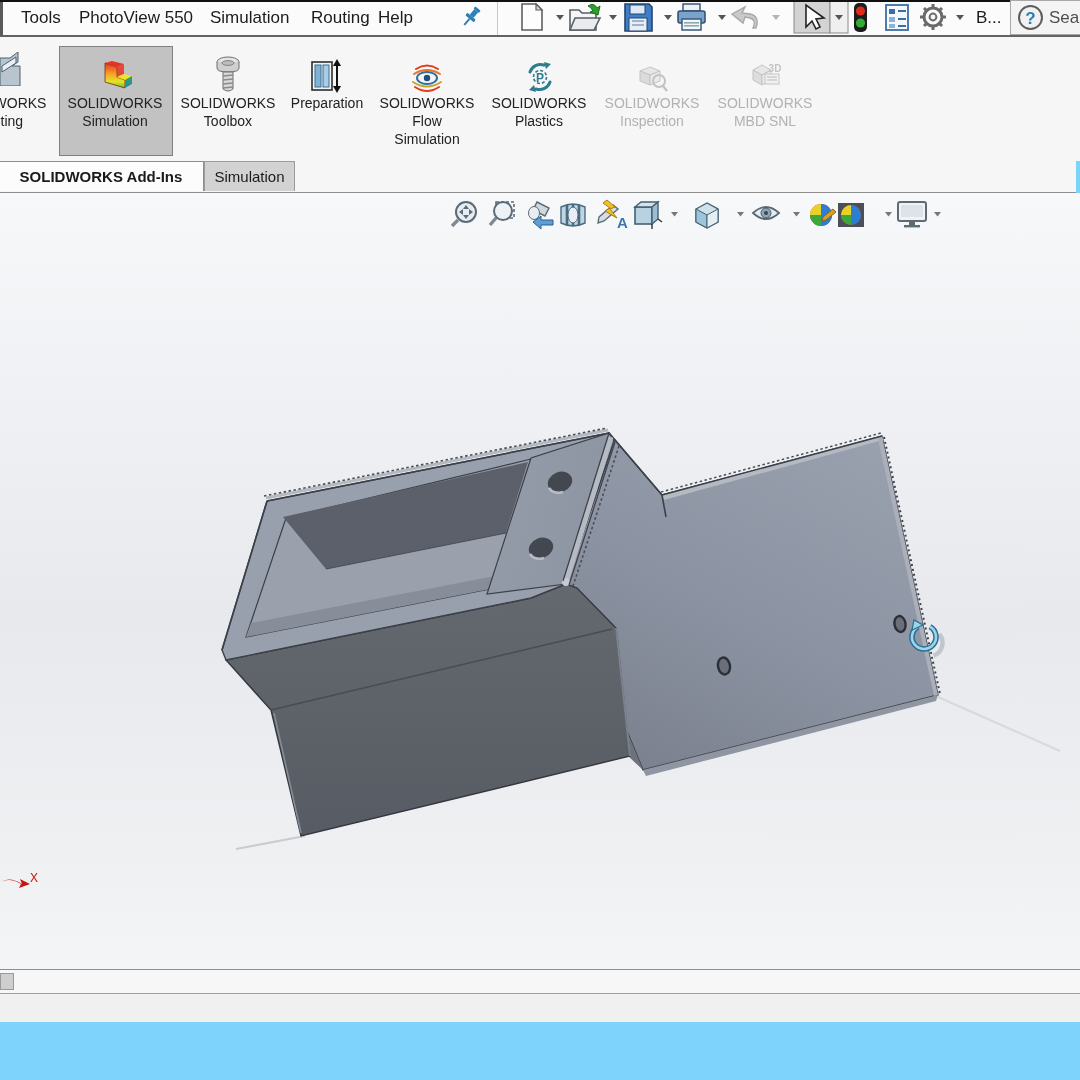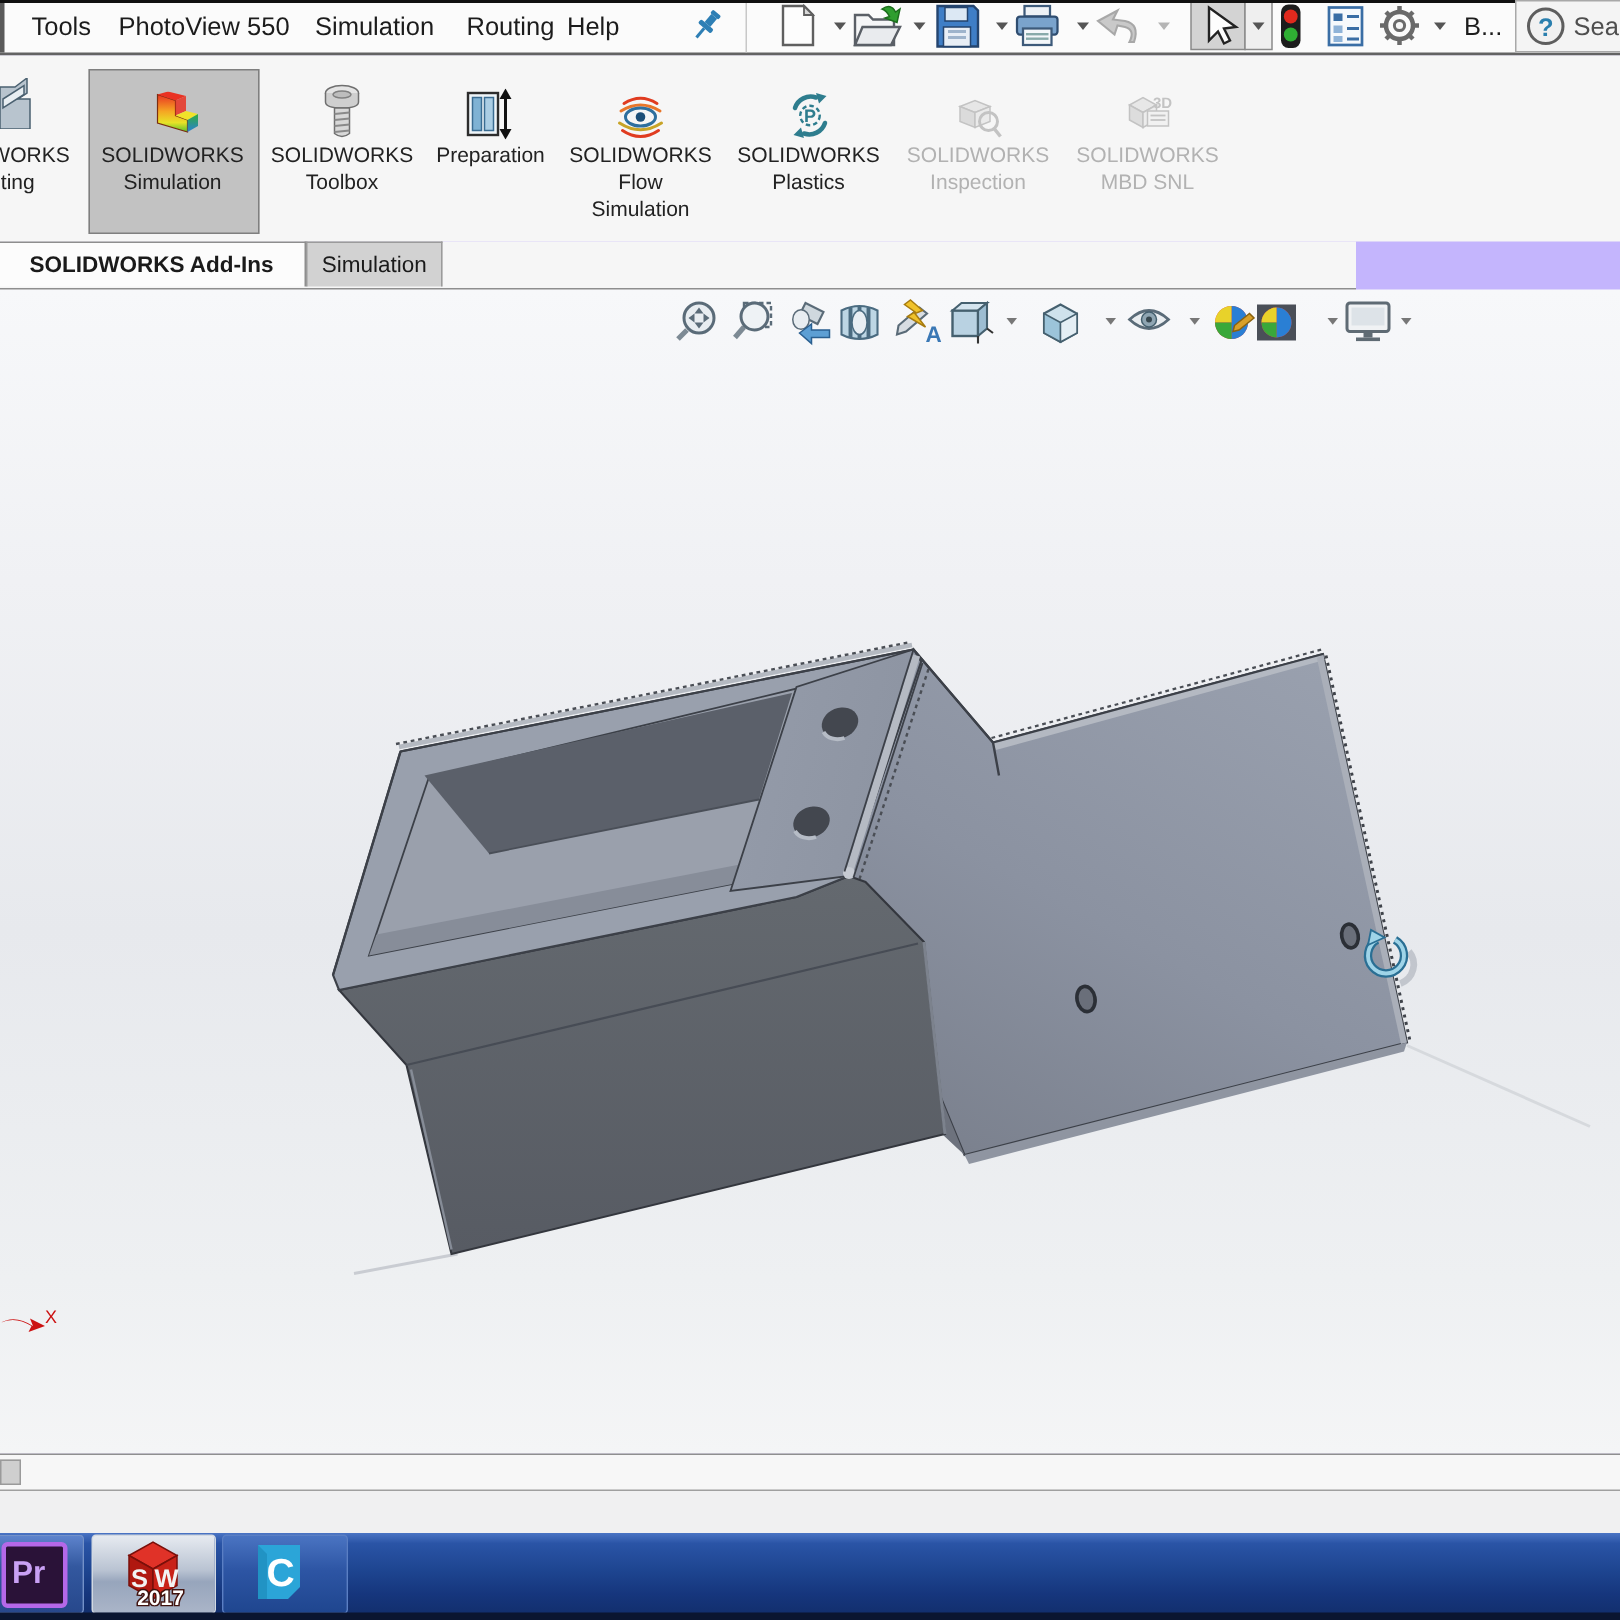--- a/index.html
+++ b/index.html
@@ -1,28 +1,28 @@
 <!DOCTYPE html>
 <html><head>
 <meta charset="utf-8">
 <style>
   html,body{margin:0;padding:0;width:1080px;height:1080px;overflow:hidden;
     font-family:"Liberation Sans",sans-serif;}
-  #stage{position:relative;width:1080px;height:1080px;background:#c4b5fd;}
+  #stage{position:relative;width:1080px;height:1080px;background:#7dd3fc;}
   .abs{position:absolute;}
   
   #menubar{left:0;top:0;width:1080px;height:35px;background:#fbfbfb;border-bottom:2px solid #636363;}
   .menuitem{position:absolute;top:8px;font-size:17px;color:#1c1c1c;}
   
   #ribbon{left:0;top:37px;width:1080px;height:124px;background:#f6f6f6;}
   .rbtn{position:absolute;top:15px;text-align:center;font-size:14px;color:#222;}
   .rbtn .lbl{line-height:18px;}
   .grey{color:#b2b2b2;}
   
-  #tabs{left:0;top:161px;width:904px;height:31px;background:#f6f6f6;border-bottom:2px solid #8e8e8e;}
+  #tabs{left:0;top:161px;width:1076px;height:31px;background:#f6f6f6;border-bottom:2px solid #8e8e8e;}
   .tab{position:absolute;top:0;height:29px;background:#d2d2d2;border:1px solid #9b9b9b;border-bottom:none;
        font-size:15px;color:#1a1a1a;text-align:center;line-height:29px;}
   .tab.active{background:#fcfcfc;font-weight:bold;border:1px solid #8e8e8e;border-bottom:none;}
   
   #viewport{left:0;top:193px;width:1080px;height:776px;
      background:linear-gradient(180deg,#f7f8fa 0%,#f0f1f4 25%,#e7e9ed 55%,#eef0f2 85%,#f4f5f6 100%);}
   
   #status1{left:0;top:969px;width:1080px;height:23px;background:#f7f7f7;border-top:1px solid #8f8f8f;border-bottom:1px solid #9f9f9f;}
   #status2{left:0;top:994px;width:1080px;height:28px;background:#f0f0f1;}
   #taskbar{left:0;top:1022px;width:1080px;height:58px;
@@ -430,39 +430,14 @@
         </g>
       <path d="M484 14 l7 0 l-3.5 4.5 z" fill="#777"></path>
     </svg>
   </div>
 
   <div class="abs" id="status1">
     <div style="position:absolute;left:0;top:3px;width:12px;height:15px;background:#cfcfcf;border:1px solid #9a9a9a;"></div>
   </div>
   <div class="abs" id="status2"></div>
 
-  <div class="abs" id="taskbar">
-
-    <div class="tkbtn" style="left:0;width:55px;background:linear-gradient(180deg,#5d83cc,#33589f 40%,#27488c);border:1px solid #7391c8;border-left:none;border-radius:0 3px 3px 0;"></div>
-    <div class="abs" style="left:1px;top:6px;width:38px;height:38px;background:#2a1238;border:3px solid #b468e8;border-radius:4px;">
-      <div style="position:absolute;left:4px;top:6px;font-size:21px;font-weight:bold;color:#c9a0f5;">Pr</div>
-    </div>
-
-    <div class="tkbtn" style="left:61px;width:81px;background:linear-gradient(180deg,#e6eaf0,#b9c3d2 45%,#97a5bc 60%,#aab5c8);border:1px solid #d2d9e2;"></div>
-    <svg class="abs" style="left:80px;top:3px;" width="44" height="46" viewBox="0 0 44 46">
-      <path d="M6 12 L22 3 L38 12 L22 21 Z" fill="#e03228" stroke="#7a0f0a"></path>
-      <path d="M6 12 V32 L22 41 V21 Z" fill="#b01810" stroke="#7a0f0a"></path>
-      <path d="M38 12 V32 L22 41 V21 Z" fill="#c92218" stroke="#7a0f0a"></path>
-      <text x="13" y="33" font-size="17" font-weight="bold" fill="#f2f2f2" text-anchor="middle">S</text>
-      <text x="31" y="33" font-size="17" font-weight="bold" fill="#f2f2f2" text-anchor="middle">W</text>
-      <text x="27" y="45" font-size="14" font-weight="bold" fill="#fff" text-anchor="middle" style="paint-order:stroke" stroke="#40120e" stroke-width="2">2017</text>
-    </svg>
-
-    <div class="tkbtn" style="left:148px;width:82px;background:linear-gradient(180deg,#4a74c2,#2d55a4 45%,#1f468f);border:1px solid #5a7fc4;"></div>
-    <svg class="abs" style="left:166px;top:6px;" width="40" height="40" viewBox="0 0 40 40">
-      <path d="M6 2 h28 v28 l-8 8 h-20 z" fill="#2ba5d8"></path>
-      <path d="M6 2 l6 6 v30 h-6z" fill="#1b87b8" opacity="0.6"></path>
-      <text x="21" y="29" font-size="26" font-weight="bold" fill="#fff" text-anchor="middle">C</text>
-    </svg>
-    <div class="bottomline"></div>
-  </div>
 
 </div>
 
 </body></html>

